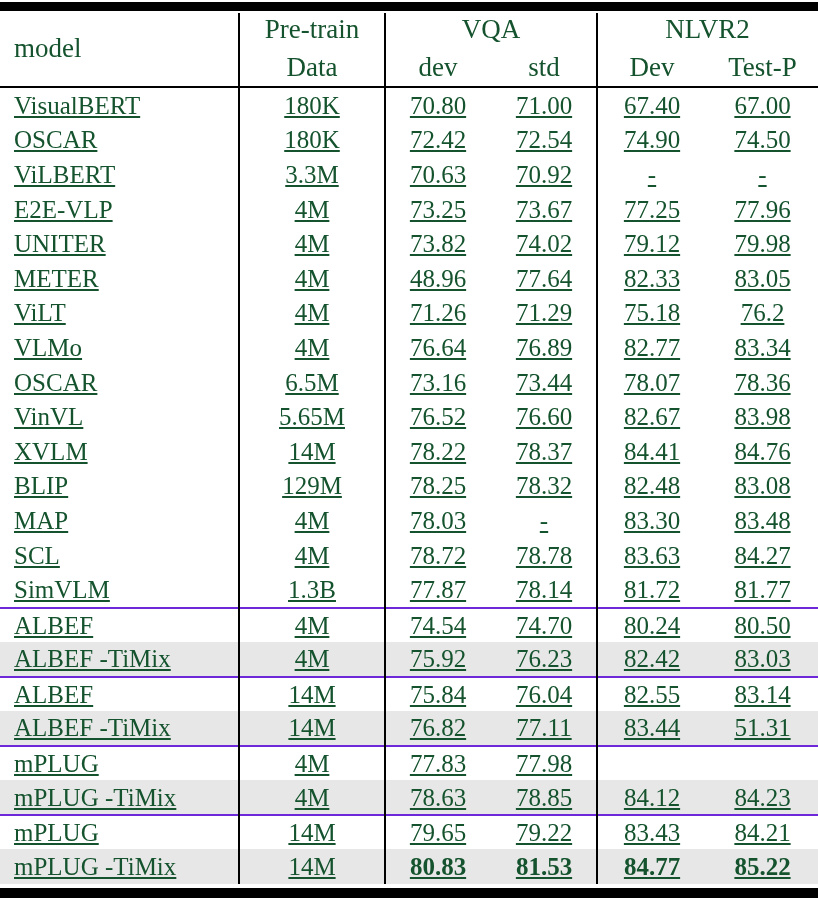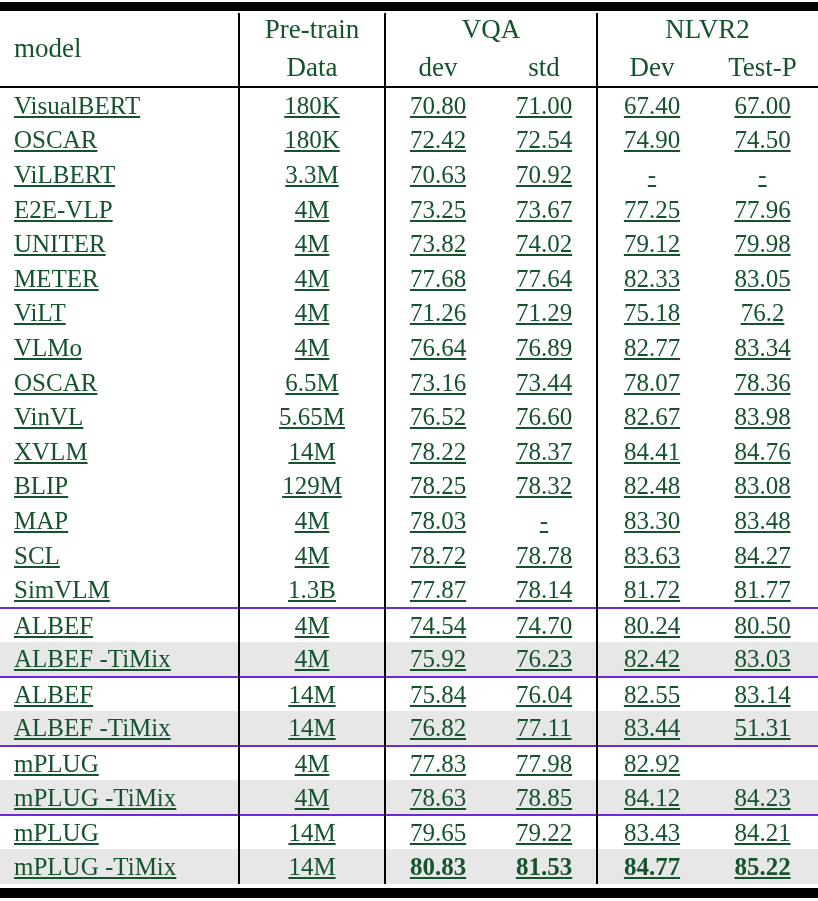--- a/index.html
+++ b/index.html
@@ -139,21 +139,21 @@
       <div class="c model">UNITER</div>
       <div class="c">4M</div>
       <div class="c">73.82</div>
       <div class="c">74.02</div>
       <div class="c">79.12</div>
       <div class="c">79.98</div>
     </div>
       <div class="row">
       <div class="c model">METER</div>
       <div class="c">4M</div>
-      <div class="c">77.68</div>
+      <div class="c">48.96</div>
       <div class="c">77.64</div>
       <div class="c">82.33</div>
       <div class="c">83.05</div>
     </div>
       <div class="row">
       <div class="c model">ViLT</div>
       <div class="c">4M</div>
       <div class="c">71.26</div>
       <div class="c">71.29</div>
       <div class="c">75.18</div>
@@ -253,21 +253,20 @@
       <div class="c">76.82</div>
       <div class="c">77.11</div>
       <div class="c">83.44</div>
       <div class="c">51.31</div>
     </div>
       <div class="row rule-above">
       <div class="c model">mPLUG</div>
       <div class="c">4M</div>
       <div class="c">77.83</div>
       <div class="c">77.98</div>
-      <div class="c">82.92</div>
     </div>
       <div class="row shaded">
       <div class="c model">mPLUG -TiMix</div>
       <div class="c">4M</div>
       <div class="c">78.63</div>
       <div class="c">78.85</div>
       <div class="c">84.12</div>
       <div class="c">84.23</div>
     </div>
       <div class="row rule-above">

